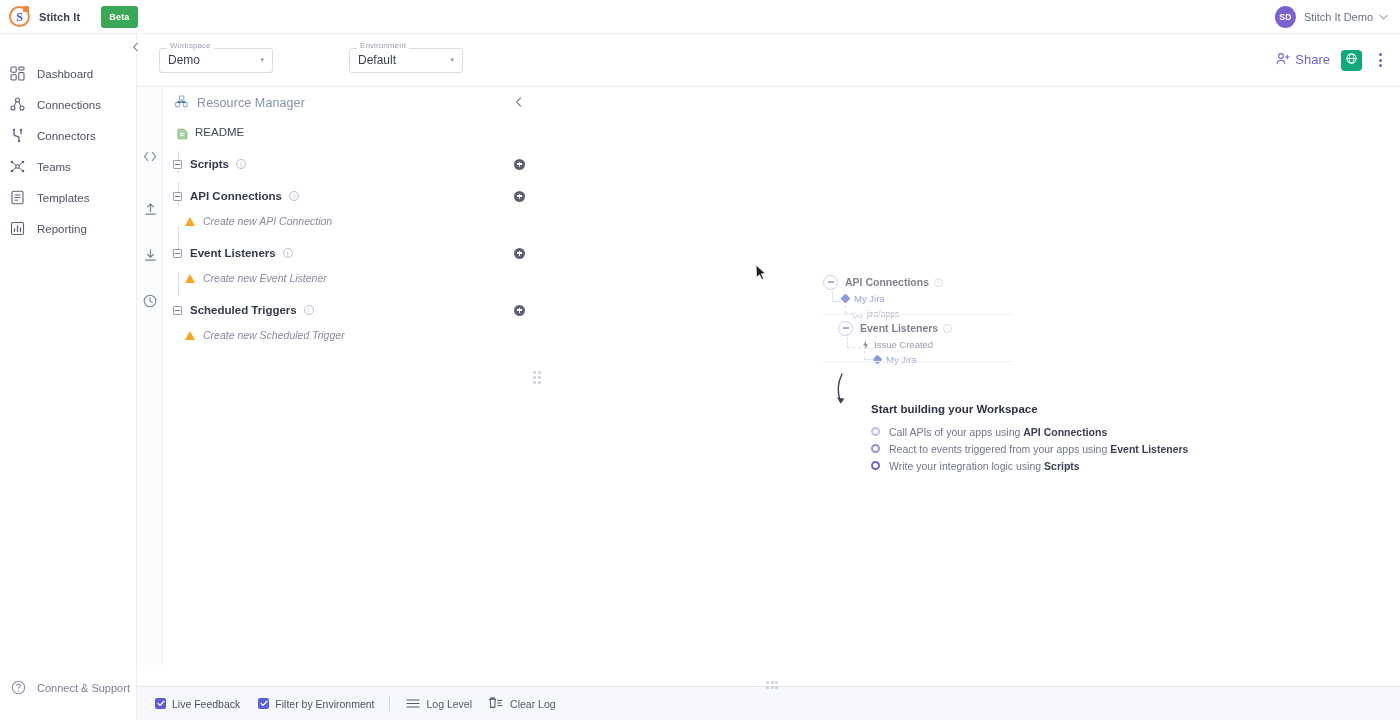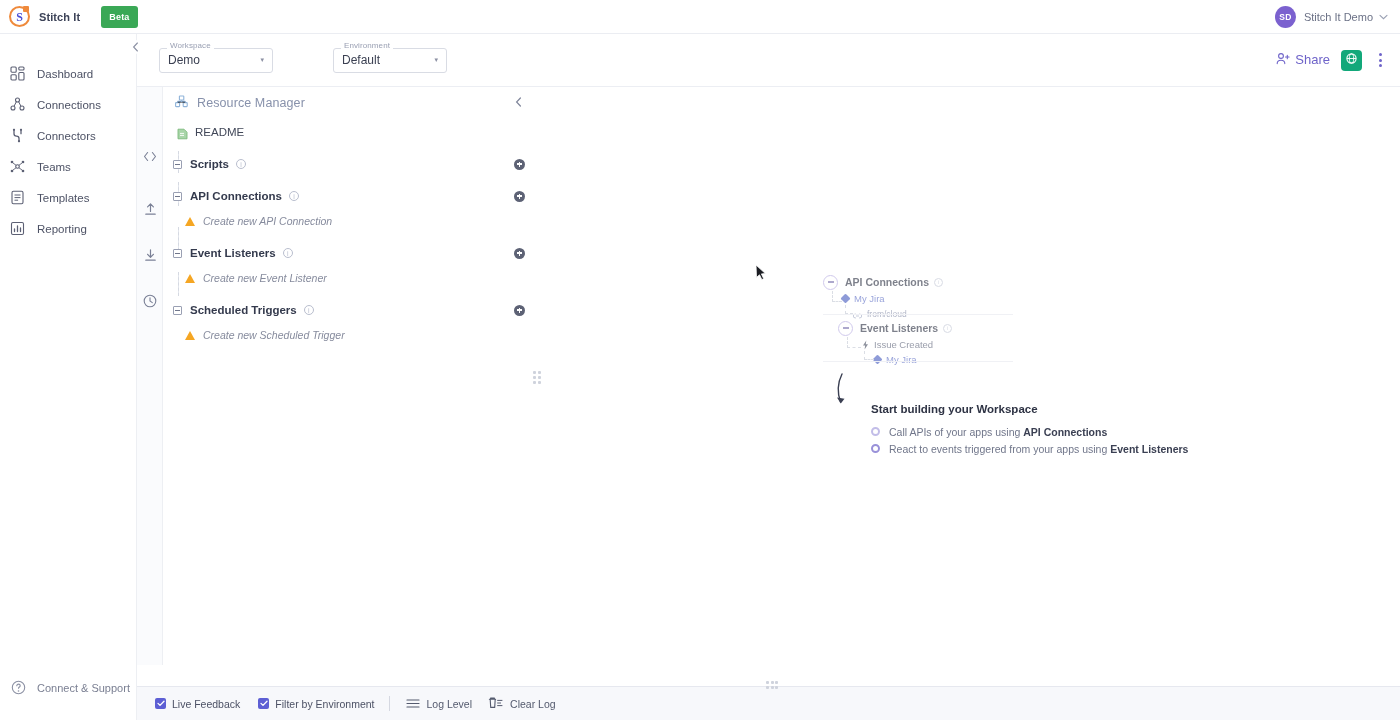--- a/index.html
+++ b/index.html
@@ -71,21 +71,21 @@
     display: flex; align-items: center; gap: 10px; padding-left: 11px;
   }
   .nav-bottom .nav-label { font-size: 11px; color: #7a7f92; }
 
   
   .wsheader {
     position: absolute; top: 34px; left: 137px; width: 1263px; height: 53px;
     background: #fff; border-bottom: 1px solid #eceef3;
     display: flex; align-items: center; z-index: 15; gap: 44px;
   }
-  .select-field { position: relative; margin-left: 16px; }
+  .select-field { position: relative; margin-left: 32px; }
   .select-field:first-child { margin-left: 22px; }
   .sf-label {
     position: absolute; top: -7px; left: 8px; background: #fff;
     padding: 0 3px; font-size: 8px; color: #9aa0b3; letter-spacing: .1px;
   }
   .sf-box {
     width: 114px; height: 25px; border: 1px solid #d9dce4; border-radius: 3px;
     display: flex; align-items: center; padding: 0 8px;
     font-size: 12px; color: #3b4052; background: #fff; cursor: pointer;
   }
@@ -557,21 +557,21 @@
         <div class="g-item" style="margin-left:19px;margin-top:3px;">
           <span class="g-diamond"></span>
           <span class="g-item-label">My Jira</span>
         </div>
         <div class="g-item" style="margin-left:30px;margin-top:2px;">
           <span>
             <svg width="9" height="6" viewBox="0 0 9 6">
                 <path d="M3.4 3h2.2M2.6 1.1h-.4a1.9 1.9 0 0 0 0 3.8h.4M6.4 1.1h.4a1.9 1.9 0 0 1 0 3.8h-.4" stroke="#9aa3bd" stroke-width=".9" fill="none" stroke-linecap="round"></path>
               </svg>
           </span>
-          <span class="g-item-label sub">from/cloud</span>
+          <span class="g-item-label sub">jira/apps</span>
         </div>
         <div class="g-sep" style="left:0;top:39px;width:190px;"></div>
         <div class="g-conn" style="left:9px;top:16px;width:10px;height:11px;"></div>
         <div class="g-conn" style="left:22px;top:30px;width:8px;height:9px;"></div>
       </div>
 
       <div class="gcard" style="left:15px;top:46px;">
         <div class="g-row">
           <span class="g-circ"></span>
           <span class="g-title">Event Listeners</span>
@@ -606,20 +606,24 @@
       <div class="hint-title">Start building your Workspace</div>
 
       <div class="hint-row">
         <span class="hint-dot" style="opacity:.42;"></span>
         <span class="hint-text"><span>Call APIs of your apps using </span><b>API Connections</b></span>
       </div>
       <div class="hint-row">
         <span class="hint-dot" style="opacity:.7;"></span>
         <span class="hint-text"><span>React to events triggered from your apps using </span><b>Event Listeners</b></span>
       </div>
+      <div class="hint-row">
+        <span class="hint-dot" style="opacity:1;"></span>
+        <span class="hint-text"><span>Write your integration logic using </span><b>Scripts</b></span>
+      </div>
     </div>
   </div>
 
   <div class="cursor-arrow">
     <svg width="13" height="18" viewBox="0 0 13 18">
         <path d="M1 1l9.4 8.6-4 .3 2.3 4.8-1.9.9-2.3-4.8-3 2.6z" fill="#1b1d23" stroke="#ffffff" stroke-width=".8" stroke-linejoin="round"></path>
       </svg>
   </div>
 
   <div class="logbar">

